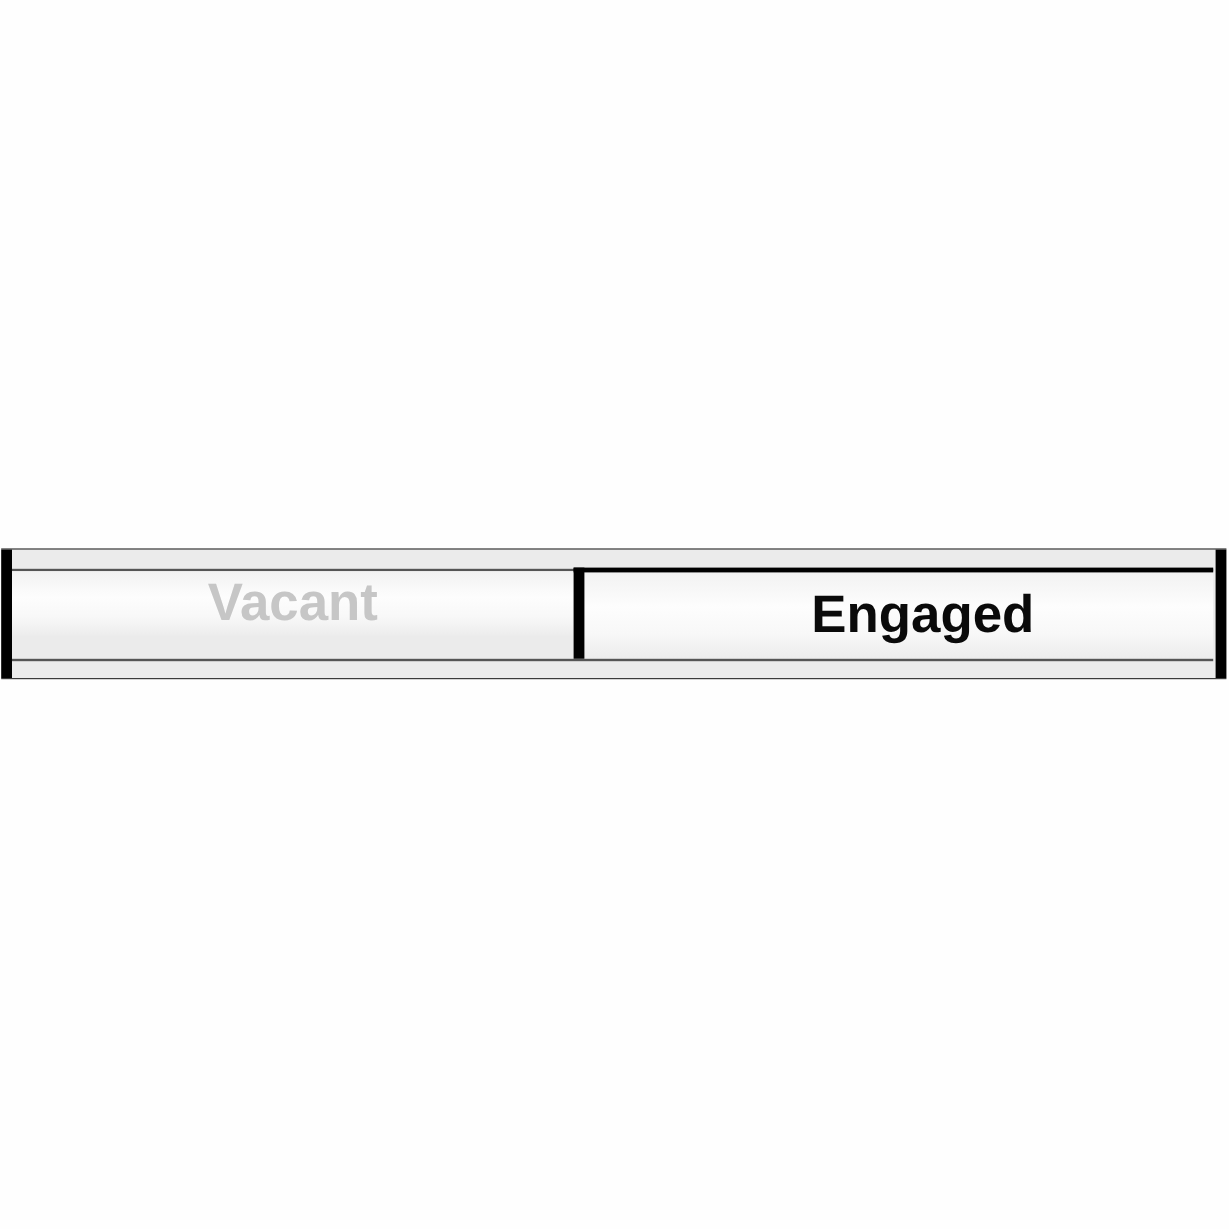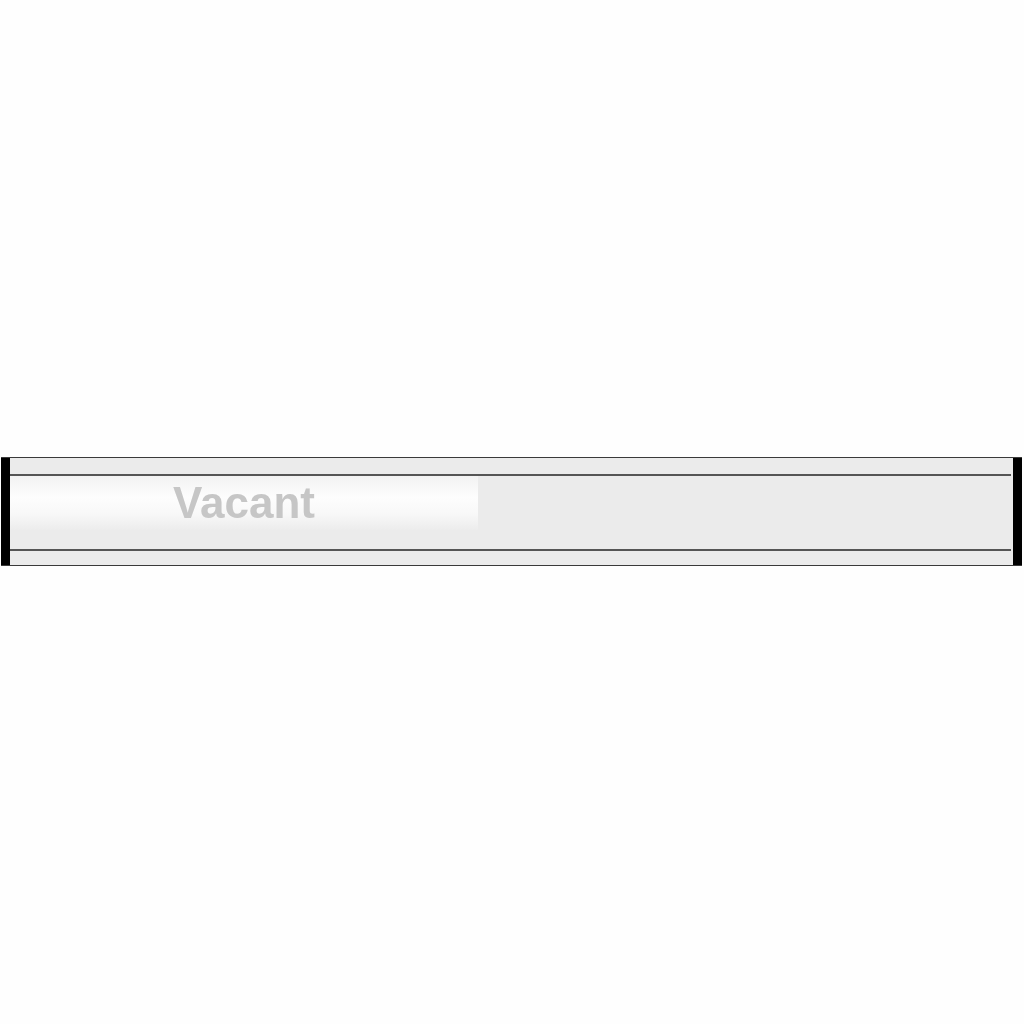--- a/index.html
+++ b/index.html
@@ -17,15 +17,18 @@
   </style>
 </head>
 <body>
 
 <div class="sign">
   <div class="endcap left"></div>
   <div class="rail-top"></div>
   <div class="panel vacant">
     <span>Vacant</span>
   </div>
+  <div class="panel engaged">
+    <span>Engaged</span>
+  </div>
   <div class="rail-bottom"></div>
   <div class="endcap right"></div>
 </div>
 
 </body></html>

